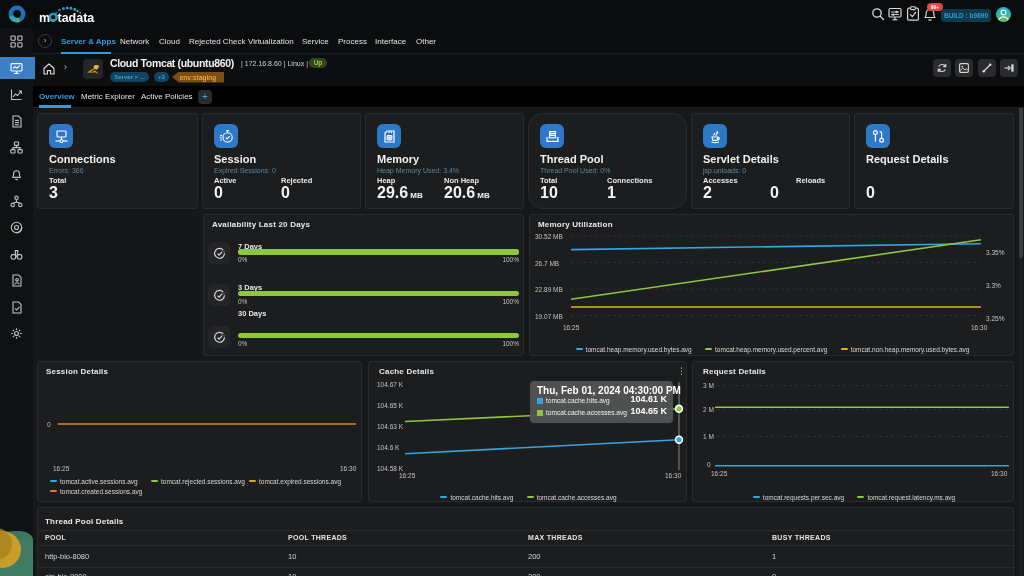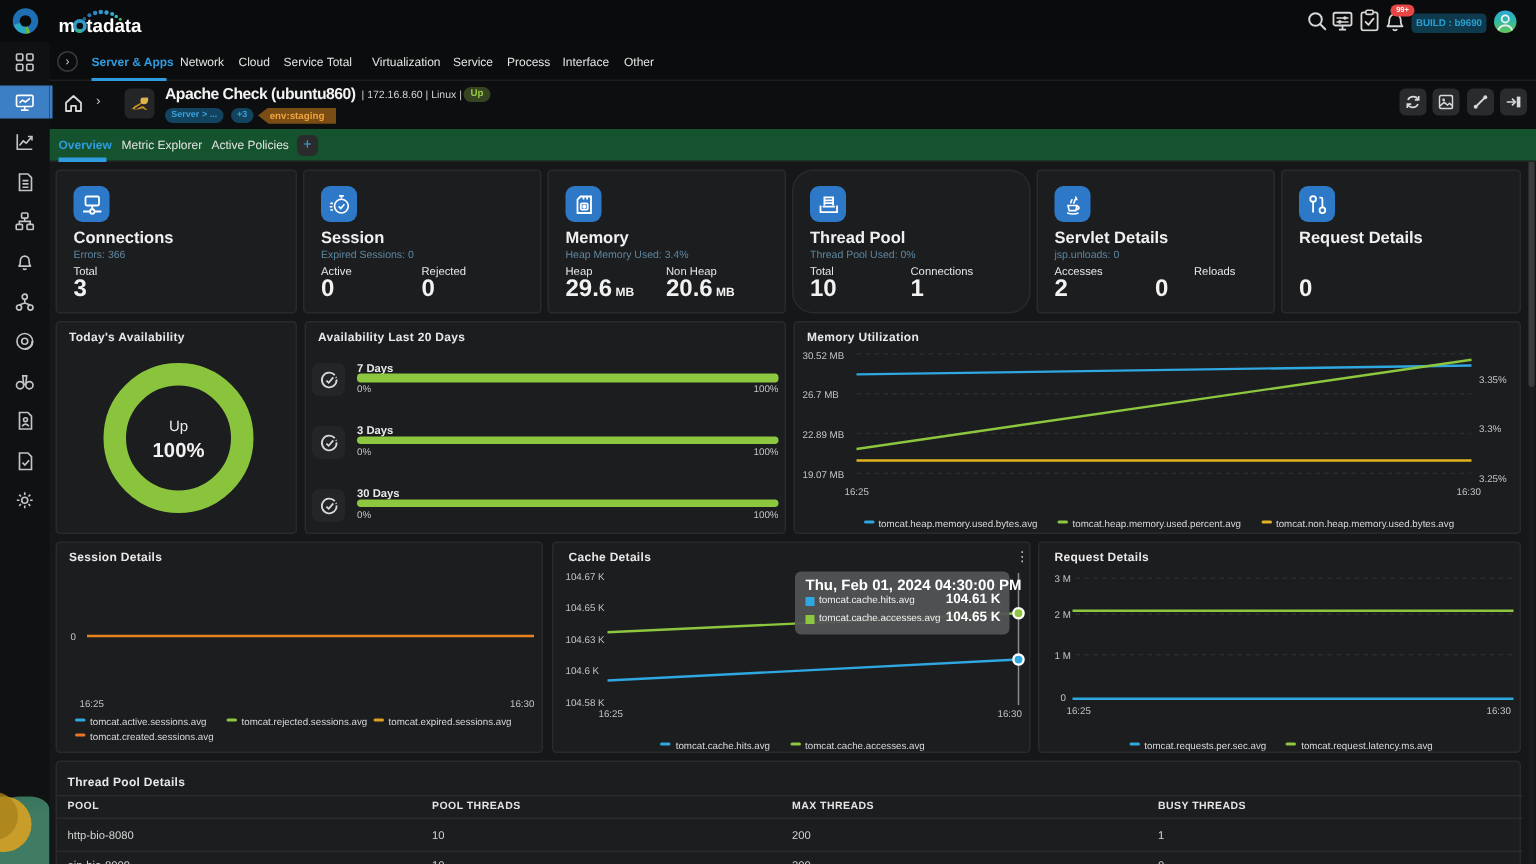--- a/index.html
+++ b/index.html
@@ -3,34 +3,34 @@
 <meta charset="utf-8">
 <style>
 * { margin:0; padding:0; box-sizing:border-box; }
 html,body { width:1024px; height:576px; overflow:hidden; background:#141516; font-family:"Liberation Sans", sans-serif; }
 .abs { position:absolute; }
 #stage { position:relative; width:1024px; height:576px; background:#161718; }
 
 #header { position:absolute; left:0; top:0; width:1024px; height:28px; background:#0a0b0c; }
 #navrow { position:absolute; left:33px; top:28px; width:991px; height:26px; background:#0b0c0d; border-bottom:1px solid #1d1e1f; }
 #crumbrow { position:absolute; left:33px; top:54px; width:991px; height:32px; background:#0d0e0f; }
-#tabrow { position:absolute; left:33px; top:86px; width:991px; height:22px; background:#14532d; border-bottom:1px solid #202122; }
+#tabrow { position:absolute; left:33px; top:86px; width:991px; height:22px; background:#000000; border-bottom:1px solid #202122; }
 #content { position:absolute; left:33px; top:108px; width:991px; height:468px; background:#161718; }
 
 #sidebar { position:absolute; left:0; top:28px; width:33px; height:548px; background:#101112; overflow:hidden; }
 .sbicon { position:absolute; left:0; width:33px; height:22px; display:flex; align-items:center; justify-content:center; }
 .sbsel { background:#3c7fc4; }
 
 .card { position:absolute; background:#1c1d1f; border:1px solid #292a2c; border-radius:3px; }
 .ctitle { position:absolute; left:8px; top:5px; font-size:8px; font-weight:bold; color:#e8e8e8; letter-spacing:0.2px; }
 
 .kicon { position:absolute; left:11px; top:10px; width:24px; height:24px; background:#2e78c8; border-radius:6px; display:flex; align-items:center; justify-content:center; }
 .ktitle { position:absolute; left:11px; top:39px; font-size:11px; font-weight:600; color:#f0f0f0; }
 .ksub { position:absolute; left:11px; top:53px; font-size:7px; color:#5d87a0; }
-.klab { position:absolute; top:62px; font-size:7.5px; font-weight:normal; color:#e8e8e8; }
+.klab { position:absolute; top:62px; font-size:7.5px; font-weight:bold; color:#e8e8e8; }
 .kval { position:absolute; top:70px; font-size:16px; font-weight:bold; color:#f2f2f2; }
 .kunit { font-size:8px; font-weight:bold; }
 .leg { position:absolute; font-size:6.5px; color:#d8d8d8; white-space:nowrap; }
 .legi { display:inline-block; font-size:6.5px; color:#d8d8d8; white-space:nowrap; }
 .leg i, .legi i { display:inline-block; width:7px; height:2px; border-radius:1px; vertical-align:2px; margin-right:3px; }
 .avlab { font-size:7.5px; font-weight:bold; color:#e8e8e8; }
 .avrow { position:absolute; left:34px; line-height:8px; }
 .avtile { left:4px; width:22px; height:22px; background:#242526; border-radius:5px; display:flex; align-items:center; justify-content:center; }
 .avbar { left:34px; width:281px; height:5.5px; background:#8dc63f; border-radius:2.5px; }
 .avpct { font-size:6.5px; color:#c4c4c4; }
@@ -142,28 +142,20 @@
               <line x1="4.4" y1="5.5" x2="4.4" y2="12.6"></line>
               <circle cx="10.6" cy="11.2" r="1.9"></circle>
               <path d="M8.6 2.8 L9.6 2.8 Q10.6 2.8 10.6 3.8 L10.6 9.3"></path>
             </g>
           </svg>
         </div>
       <div class="ktitle">Request Details</div>
       <div class="kval" style="left:11px;">0</div>
     </div>
 
-    <div class="card" style="left:4px;top:106px;width:161px;height:142px;">
-      <div class="ctitle">Today's Availability</div>
-      <svg class="abs" style="left:26px;top:22px" width="110" height="110" viewBox="0 0 110 110">
-        <circle cx="55" cy="55" r="42.5" fill="none" stroke="#8ac43d" stroke-width="15"></circle>
-        <text x="55" y="50" text-anchor="middle" font-size="10" fill="#e8e8e8" font-family="Liberation Sans, sans-serif">Up</text>
-        <text x="55" y="67.5" text-anchor="middle" font-size="13.5" font-weight="bold" fill="#f2f2f2" font-family="Liberation Sans, sans-serif">100%</text>
-      </svg>
-    </div>
     <div class="card" style="left:170px;top:106px;width:321px;height:142px;">
       <div class="ctitle">Availability Last 20 Days</div>
       <div class="avrow" style="top:25px;"><span class="avlab">7 Days</span></div>
       <div class="abs avtile" style="top:27px;">
           <svg width="13" height="13" viewBox="0 0 13 13">
             <g fill="none" stroke="#d8d8d8" stroke-width="1.2">
               <path d="M10.2 3.1 A4.9 4.9 0 1 0 11.4 6.2"></path>
               <path d="M4.6 6.7 L6.1 8.2 L9.2 4.6"></path>
               <path d="M10.9 4.3 L11.3 4.9 M11.35 5.9 L11.35 6.2" stroke-width="1"></path>
             </g>
@@ -178,21 +170,21 @@
             <g fill="none" stroke="#d8d8d8" stroke-width="1.2">
               <path d="M10.2 3.1 A4.9 4.9 0 1 0 11.4 6.2"></path>
               <path d="M4.6 6.7 L6.1 8.2 L9.2 4.6"></path>
               <path d="M10.9 4.3 L11.3 4.9 M11.35 5.9 L11.35 6.2" stroke-width="1"></path>
             </g>
           </svg>
         </div>
       <div class="abs avbar" style="top:75.5px;"></div>
       <div class="abs avpct" style="top:83px;left:34px;">0%</div>
       <div class="abs avpct" style="top:83px;left:285px;width:30px;text-align:right;">100%</div>
-      <div class="avrow" style="top:108px;"><span class="avlab">30 Days</span></div>
+      <div class="avrow" style="top:92px;"><span class="avlab">30 Days</span></div>
       <div class="abs avtile" style="top:111px;">
           <svg width="13" height="13" viewBox="0 0 13 13">
             <g fill="none" stroke="#d8d8d8" stroke-width="1.2">
               <path d="M10.2 3.1 A4.9 4.9 0 1 0 11.4 6.2"></path>
               <path d="M4.6 6.7 L6.1 8.2 L9.2 4.6"></path>
               <path d="M10.9 4.3 L11.3 4.9 M11.35 5.9 L11.35 6.2" stroke-width="1"></path>
             </g>
           </svg>
         </div>
       <div class="abs avbar" style="top:117.5px;"></div>
@@ -376,39 +368,39 @@
         <path d="M2.8 13.4 A4.9 4.9 0 0 1 12.2 13.4" fill="none" stroke="#f0f0f0" stroke-width="1.2"></path>
       </svg>
     </div>
   </div>
   <div id="navrow">
     <div class="abs" style="left:5px;top:6px;width:14px;height:14px;border:1px solid #3a3b3c;border-radius:50%;color:#cfcfcf;font-size:8px;text-align:center;line-height:12px;">›</div>
     <div class="abs" style="left:28px;top:9px;font-size:8px;font-weight:bold;color:#2f9ce0;">Server &amp; Apps</div>
     <div class="abs" style="left:28px;top:24px;width:50px;height:2px;background:#2f9ce0;"></div>
     <div class="abs" style="left:87px;top:9px;font-size:8px;color:#e4e4e4;">Network</div>
     <div class="abs" style="left:126px;top:9px;font-size:8px;color:#e4e4e4;">Cloud</div>
-    <div class="abs" style="left:156px;top:9px;font-size:8px;color:#e4e4e4;">Service Total</div>
+    <div class="abs" style="left:156px;top:9px;font-size:8px;color:#e4e4e4;">Rejected Check</div>
     <div class="abs" style="left:215px;top:9px;font-size:8px;color:#e4e4e4;">Virtualization</div>
     <div class="abs" style="left:269px;top:9px;font-size:8px;color:#e4e4e4;">Service</div>
     <div class="abs" style="left:305px;top:9px;font-size:8px;color:#e4e4e4;">Process</div>
     <div class="abs" style="left:342px;top:9px;font-size:8px;color:#e4e4e4;">Interface</div>
     <div class="abs" style="left:383px;top:9px;font-size:8px;color:#e4e4e4;">Other</div>
   </div>
   <div id="crumbrow">
     <svg class="abs" style="left:9px;top:8px" width="14" height="14" viewBox="0 0 14 14">
       <path d="M2 6.5 L7 2 L12 6.5 L12 12 L8.6 12 L8.6 8.6 L5.4 8.6 L5.4 12 L2 12 Z" fill="none" stroke="#d8d8d8" stroke-width="1.2" stroke-linejoin="round"></path>
     </svg>
     <div class="abs" style="left:31px;top:8px;font-size:9px;color:#cfcfcf;">›</div>
     <div class="abs" style="left:50px;top:5px;width:20px;height:20px;background:#242526;border-radius:4px;">
       <svg class="abs" style="left:3px;top:4px" width="14" height="12" viewBox="0 0 14 12">
         <path d="M0.8 10.4 Q3.6 7.2 7.6 5.6 L8.4 6.2 Q5.2 8.4 3.8 9.4 L4.6 9.8 Q7.4 8.2 9.2 7.6 L12.4 10.4 L10.6 10.2 L9.2 9.2 Q6 10.2 3.2 10 L2.4 9.4 Z" fill="#c79222"></path>
         <path d="M7.8 5.8 Q7.2 3.4 8.2 2.2 L12.6 2 Q13.2 4.6 11.8 6 Q10 7.2 7.8 5.8 Z" fill="#dcb44a"></path>
       </svg>
     </div>
-    <div class="abs" style="left:77px;top:3px;font-size:10.5px;font-weight:bold;color:#f2f2f2;letter-spacing:-0.35px;">Apache Check (ubuntu860)</div>
+    <div class="abs" style="left:77px;top:3px;font-size:10.5px;font-weight:bold;color:#f2f2f2;letter-spacing:-0.35px;">Cloud Tomcat (ubuntu860)</div>
     <div class="abs" style="left:208px;top:6px;font-size:7px;color:#cdd3d8;">| 172.16.8.60 | Linux |</div>
     <div class="abs" style="left:276px;top:3.5px;width:18px;height:10px;background:#374422;border-radius:5px;color:#94c940;font-size:6.5px;font-weight:bold;text-align:center;line-height:10px;">Up</div>
     <div class="abs" style="left:77px;top:18px;width:39px;height:10px;background:#124460;border-radius:5px;color:#3ba3dc;font-size:6px;font-weight:bold;text-align:center;line-height:10px;">Server &gt; ...</div>
     <div class="abs" style="left:121px;top:18px;width:15px;height:10px;background:#124460;border-radius:5px;color:#3ba3dc;font-size:6px;font-weight:bold;text-align:center;line-height:10px;">+3</div>
     <div class="abs" style="left:139px;top:17.5px;width:52px;height:11px;background:#7a4d15;clip-path:polygon(7px 0,100% 0,100% 100%,7px 100%,0 50%);color:#f0a43c;font-size:6.5px;font-weight:bold;text-align:center;line-height:11px;">env:staging</div>
 
     <div class="abs" style="left:900px;top:5px;width:18px;height:18px;background:#2a2b2d;border-radius:4px;">
       <svg class="abs" style="left:4px;top:4px" width="10" height="10" viewBox="0 0 10 10">
         <path d="M8.6 3.4 A4 4 0 0 0 1.6 3.6" fill="none" stroke="#d8d8d8" stroke-width="1.1"></path>
         <path d="M1.4 6.6 A4 4 0 0 0 8.4 6.4" fill="none" stroke="#d8d8d8" stroke-width="1.1"></path>

